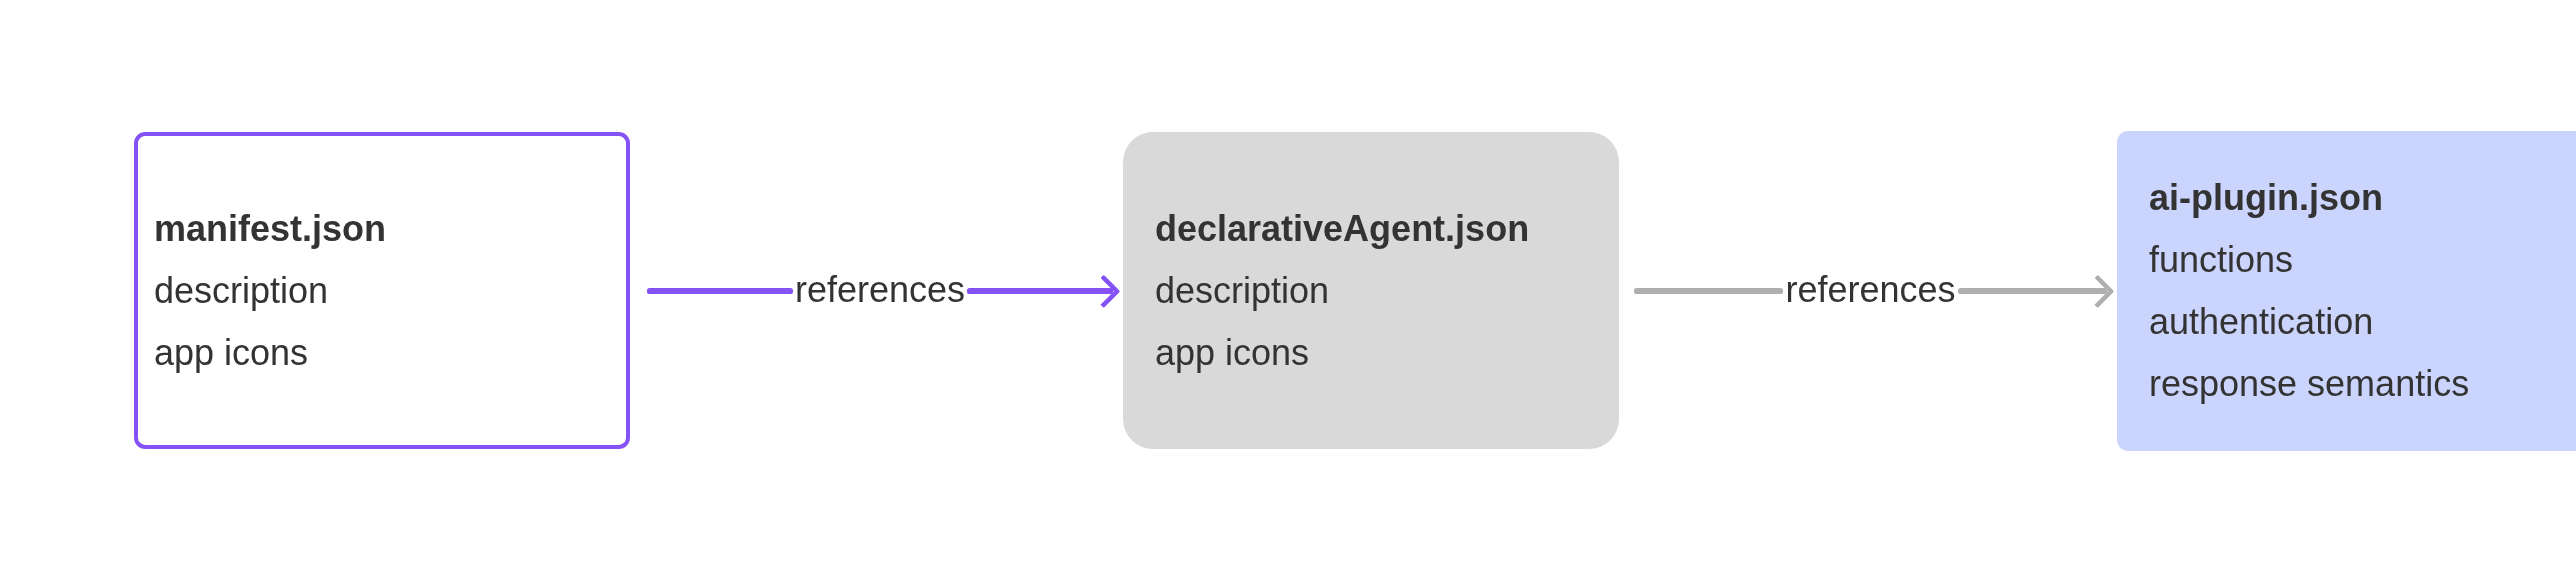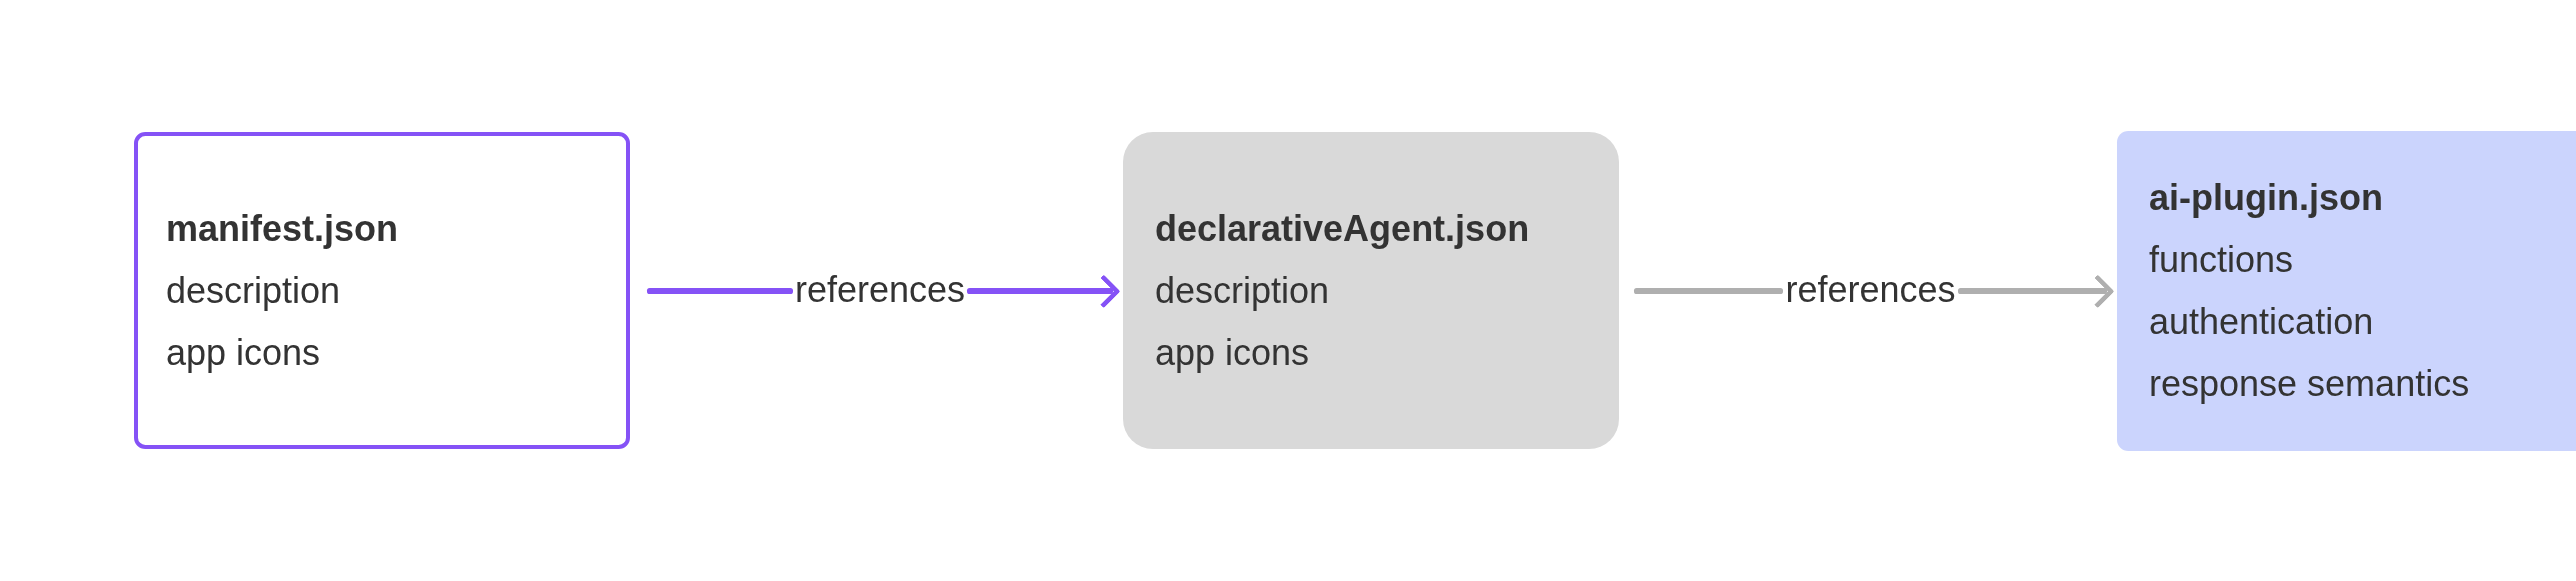--- a/index.html
+++ b/index.html
@@ -35,21 +35,21 @@
     color: #333333;
     letter-spacing: 0;
   }
   .node .title { font-weight: 700; white-space: nowrap; }
   .node .line  { font-weight: 400; white-space: nowrap; }
 
   .node-manifest {
     left: 134px;
     background: #ffffff;
     border: 4.1px solid #8552F6;
-    padding-left: 28px;
+    padding-left: 16px;
   }
   .node-declarative-agent {
     left: 1123px;
     background: #D9D9D9;
     border-radius: 30px;
   }
   .node-ai-plugin {
     left: 2117px;
     top: 131px;
     height: 320px;

